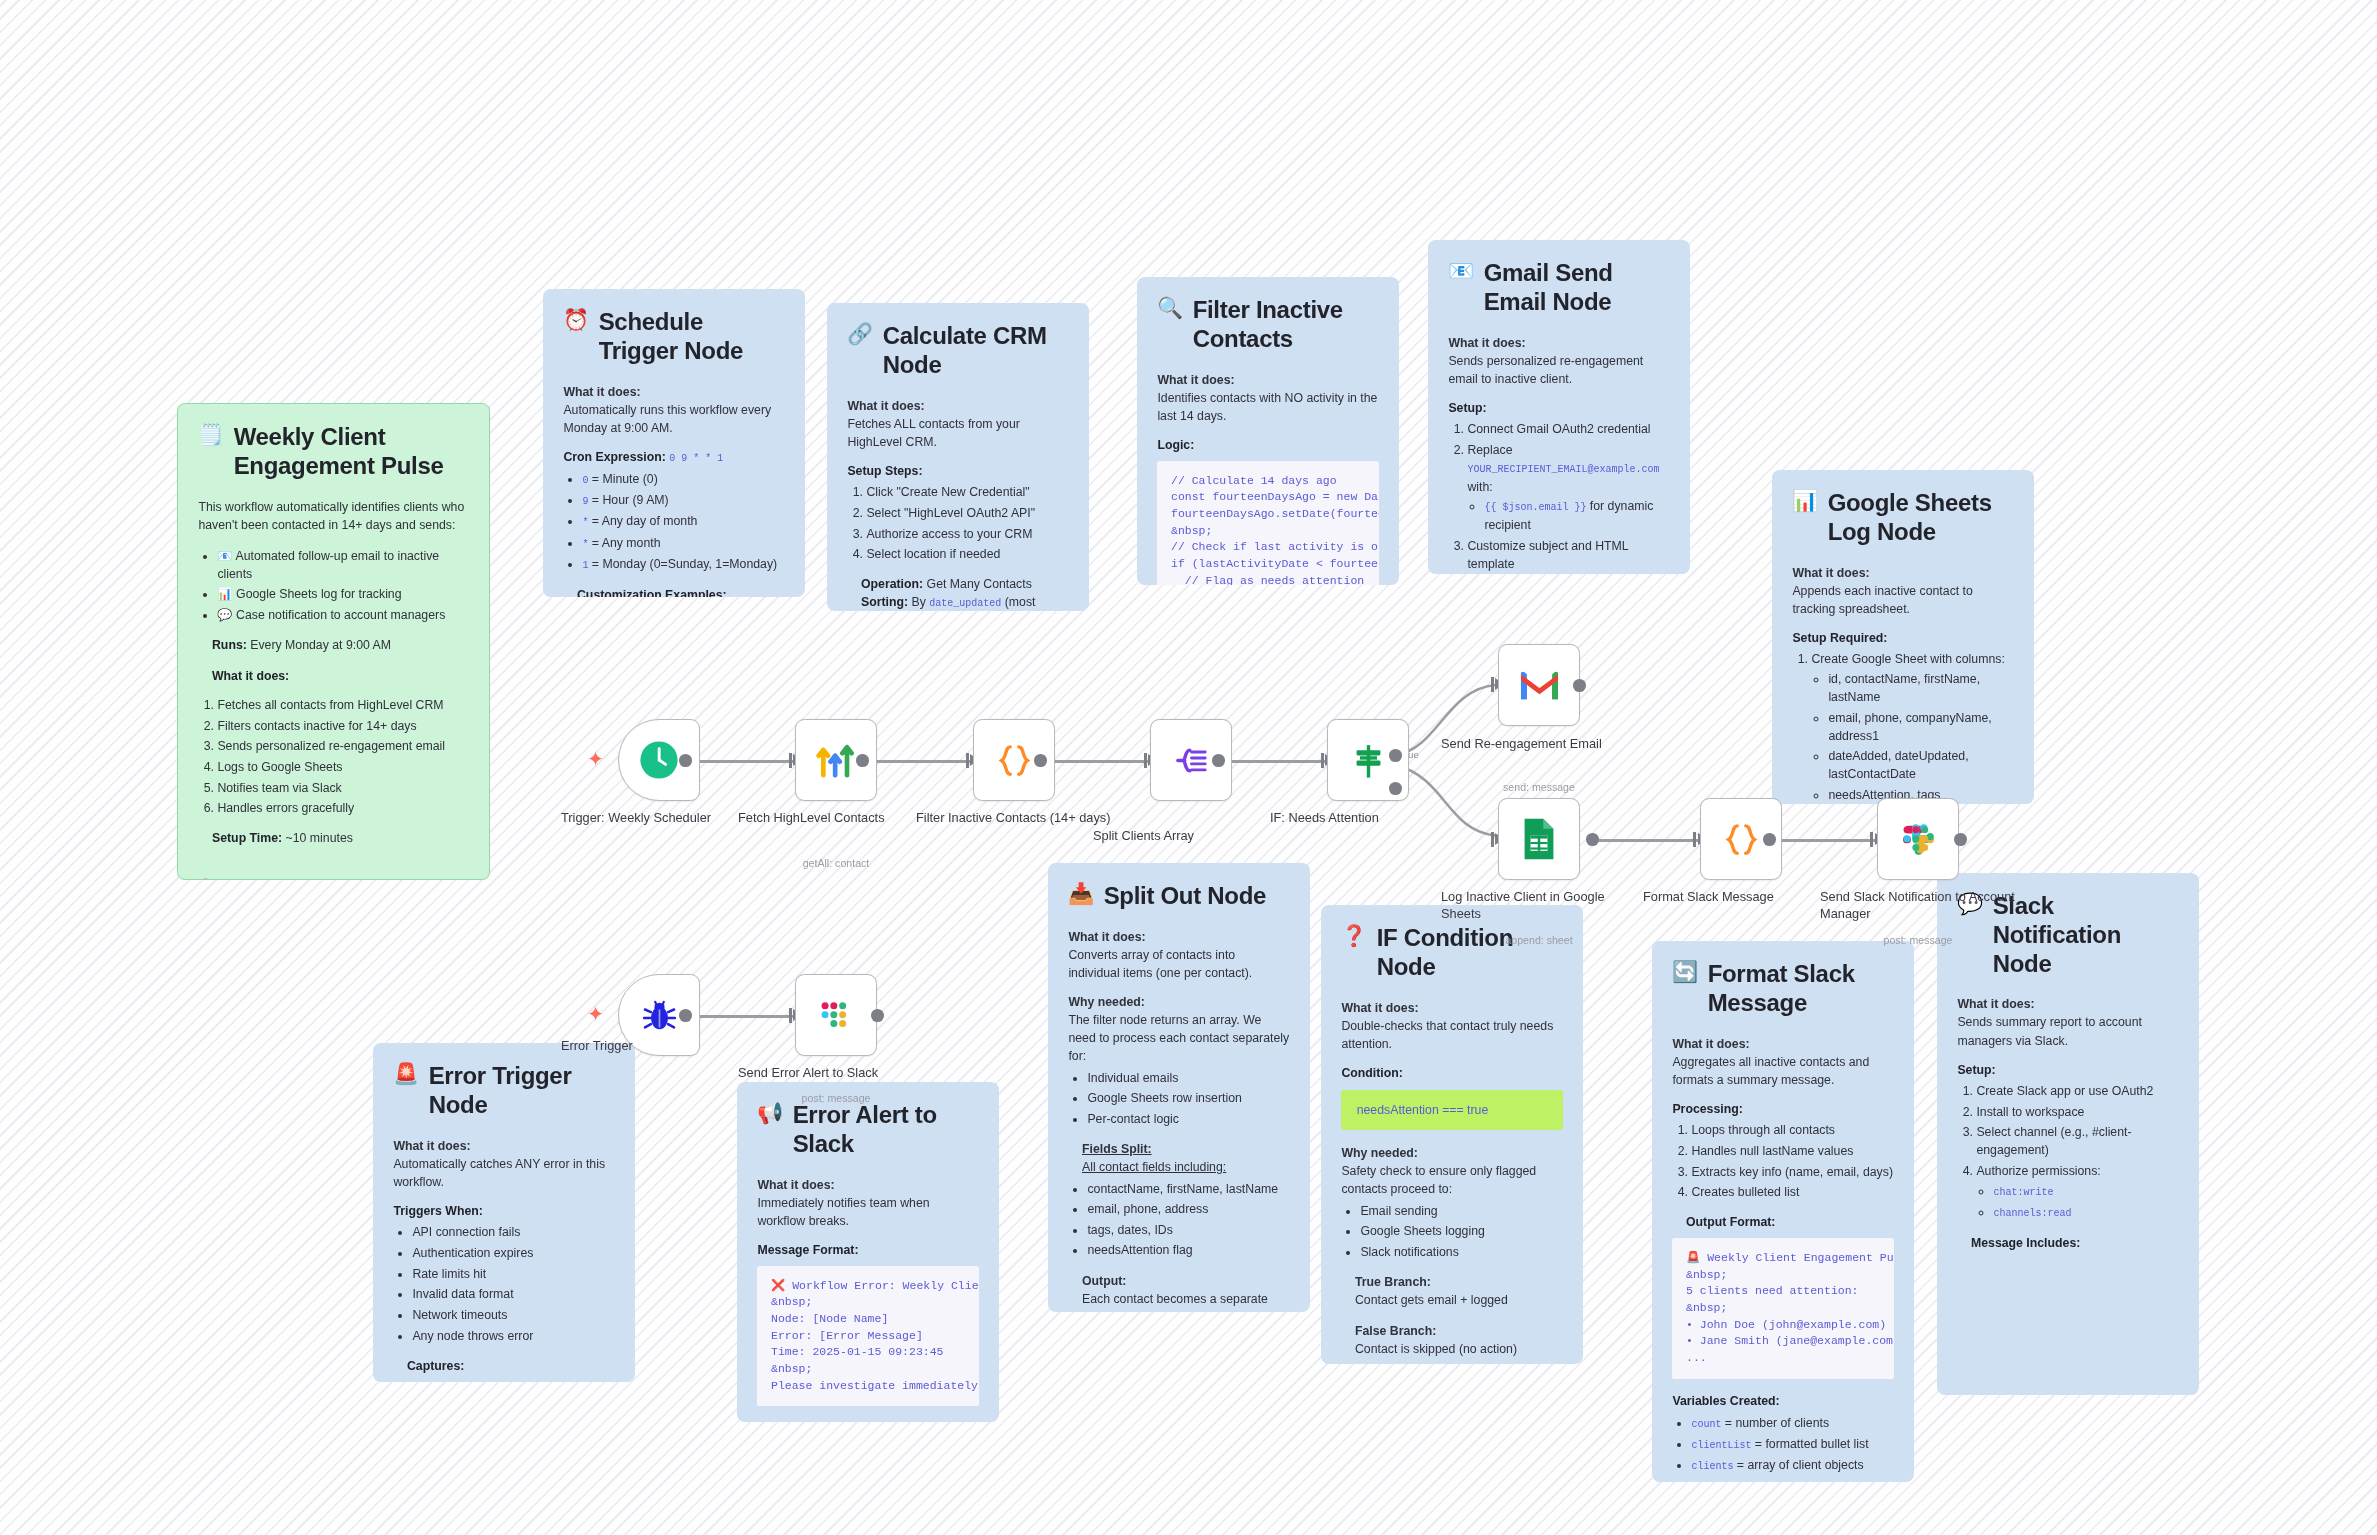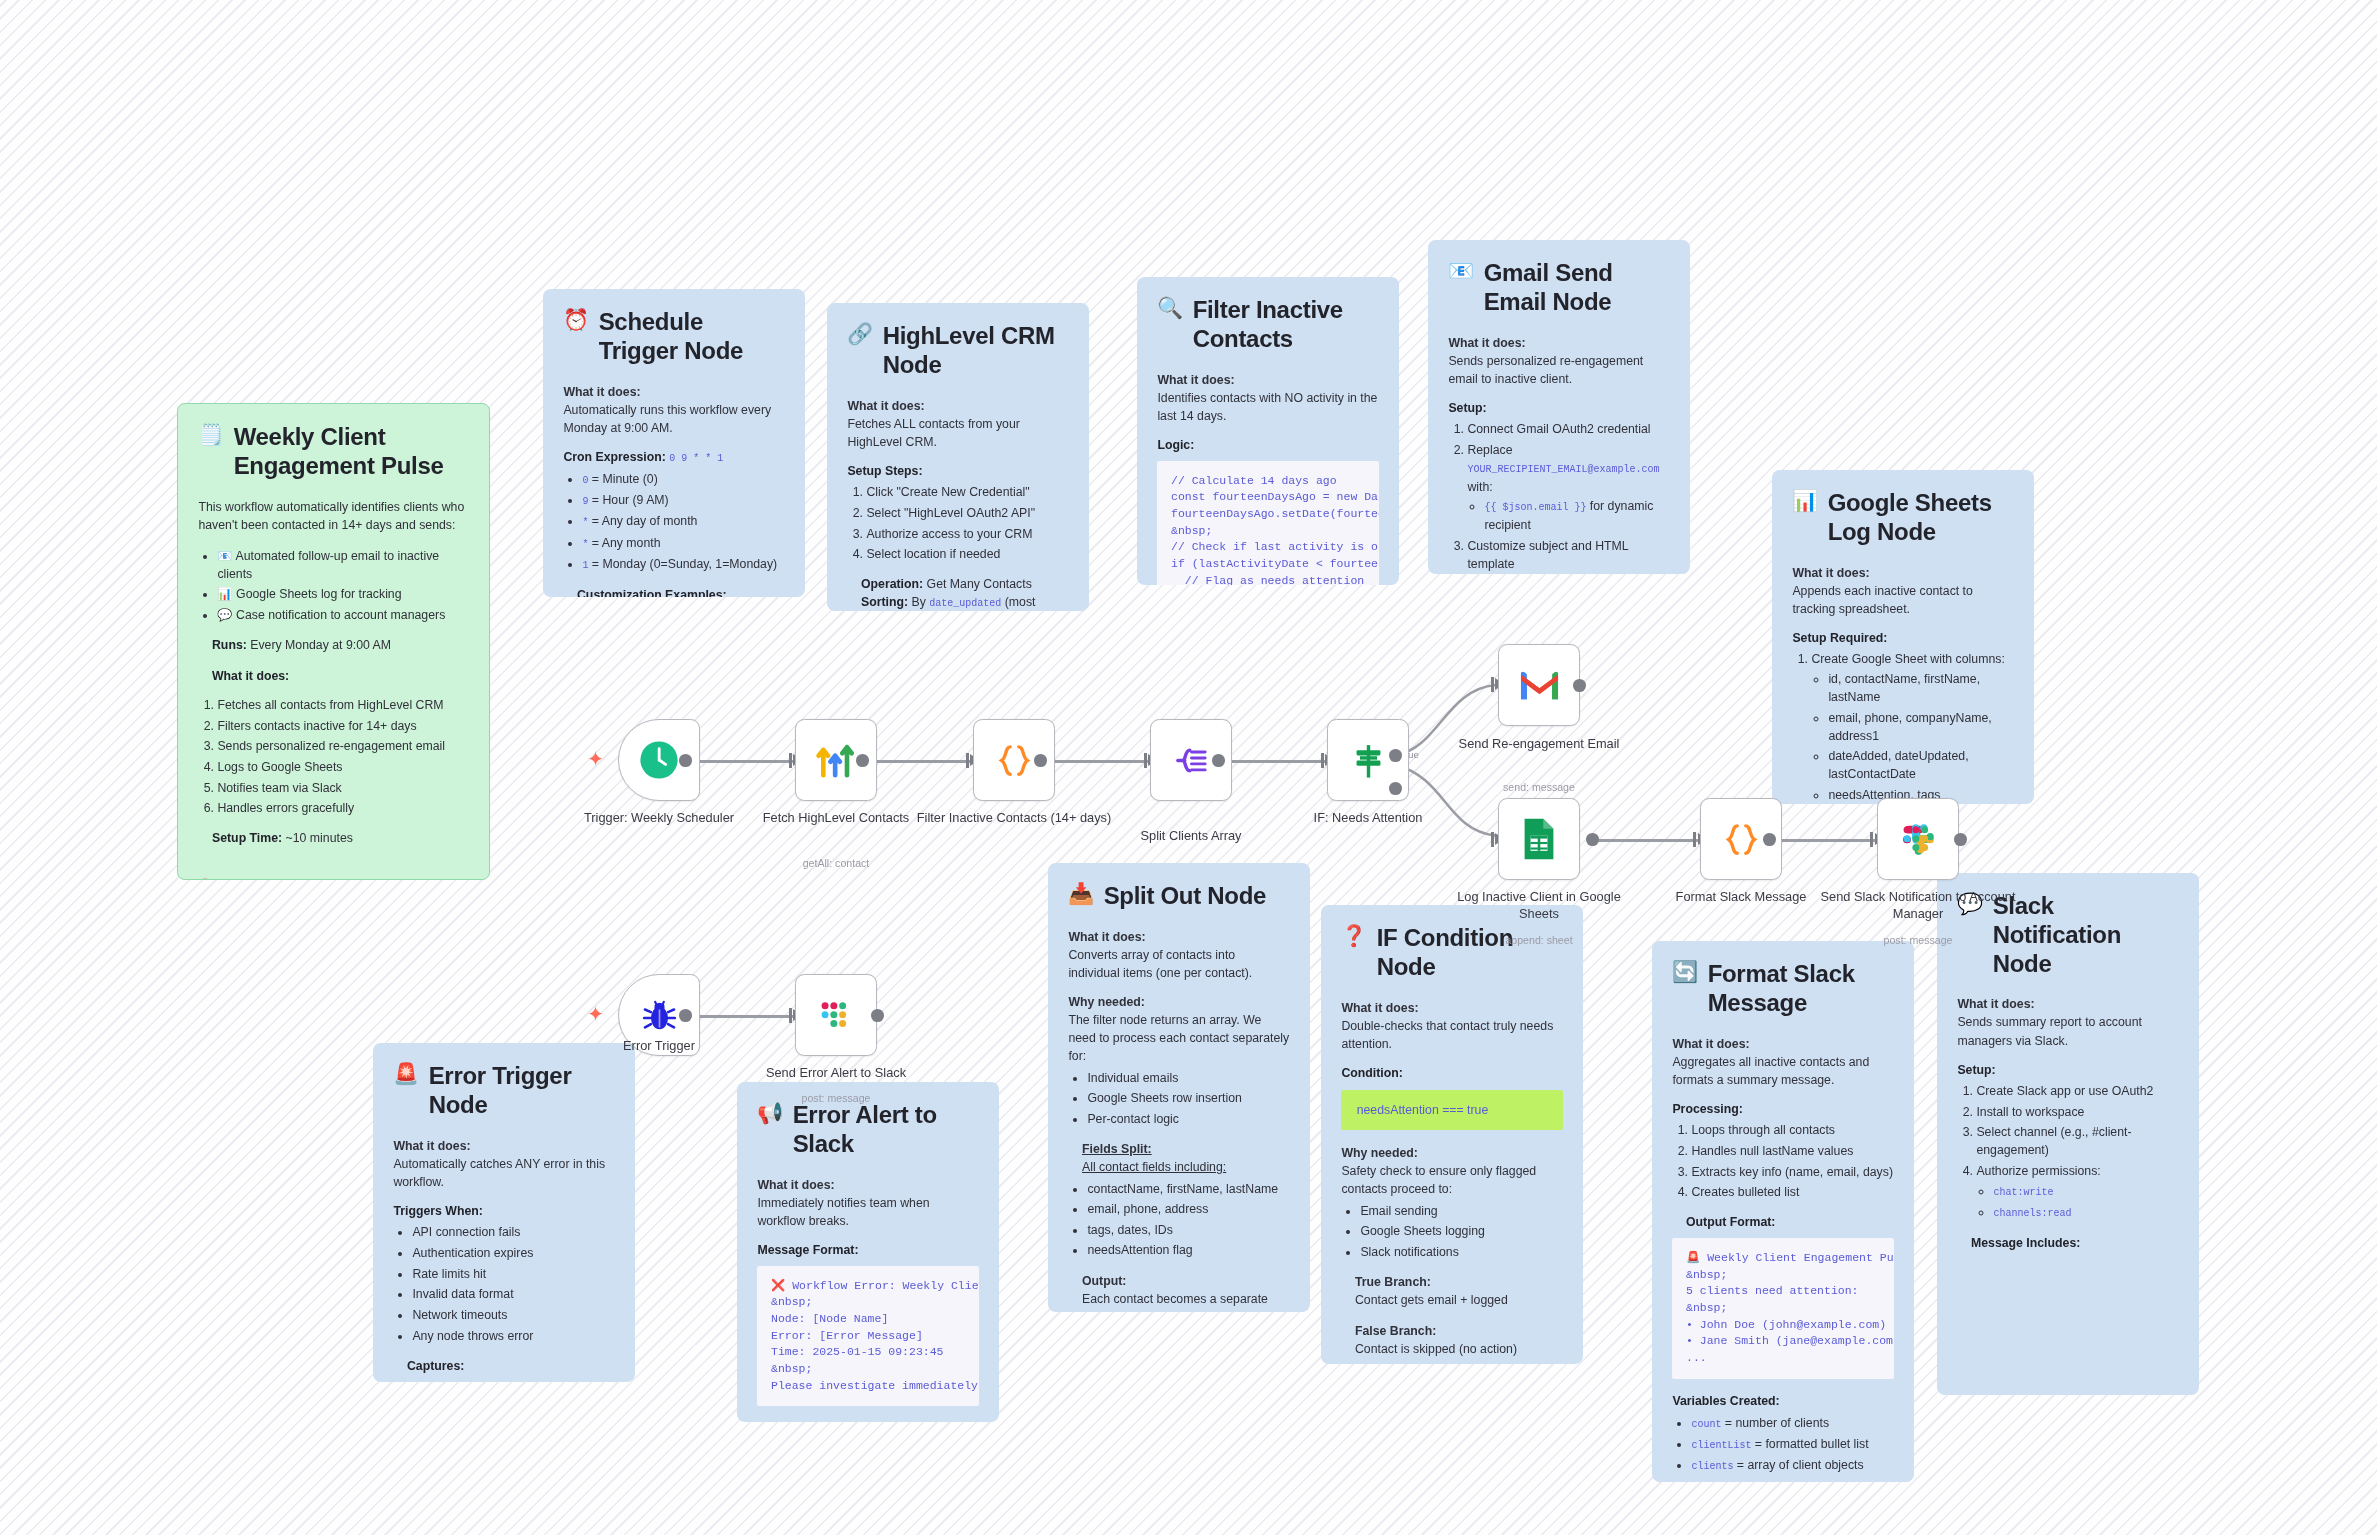--- a/index.html
+++ b/index.html
@@ -95,21 +95,21 @@
     border-radius: 9.4px;
     display: flex; align-items: center; justify-content: center;
     box-shadow: 0 0.9px 1.7px rgba(0,0,0,0.07);
   }
   .node.trigger {
     border-top-left-radius: 41px;
     border-bottom-left-radius: 41px;
   }
   .node-label {
     position: absolute;
-    text-align: center;
+    text-align: left;
     font-size: 12.8px;
     line-height: 1.3;
     color: #3a3a44;
     font-weight: 400;
     width: 196px;
   }
   .node-sub {
     position: absolute;
     text-align: center;
     font-size: 10.6px;
@@ -219,21 +219,21 @@
     </ul>
     <p class="ind" style="margin-bottom:3.4px;">
       <b>Customization Examples:</b>
     </p>
 
   </div>
 
   <div class="sticky blue" style="left:827px; top:303px; width:262px; height:308px;">
     <h2>
       <span class="emo">🔗</span>
-      <span class="ttl">HighLevel CRM Node</span>
+      <span class="ttl">Calculate CRM Node</span>
     </h2>
     <p>
       <span class="hdr">What it does:</span>
       <span>Fetches ALL contacts from your HighLevel CRM.</span>
     </p>
     <p style="margin-bottom:3.4px;">
       <b>Setup Steps:</b>
     </p>
     <ol>
       <li>Click "Create New Credential"</li>

